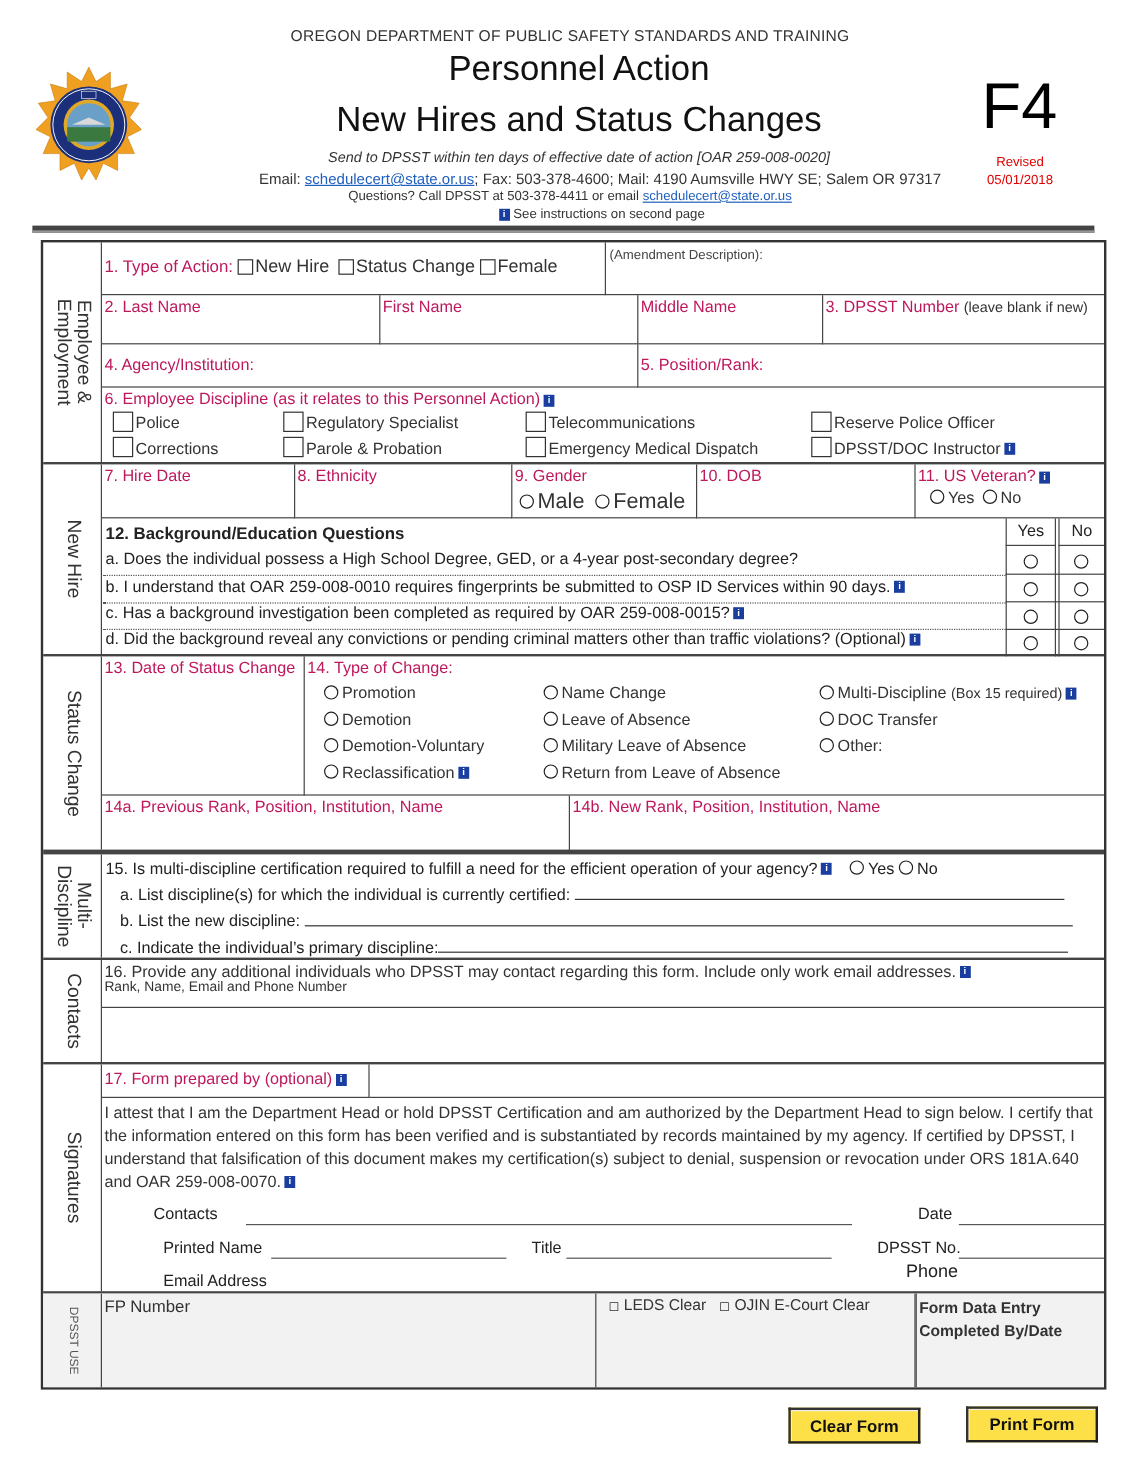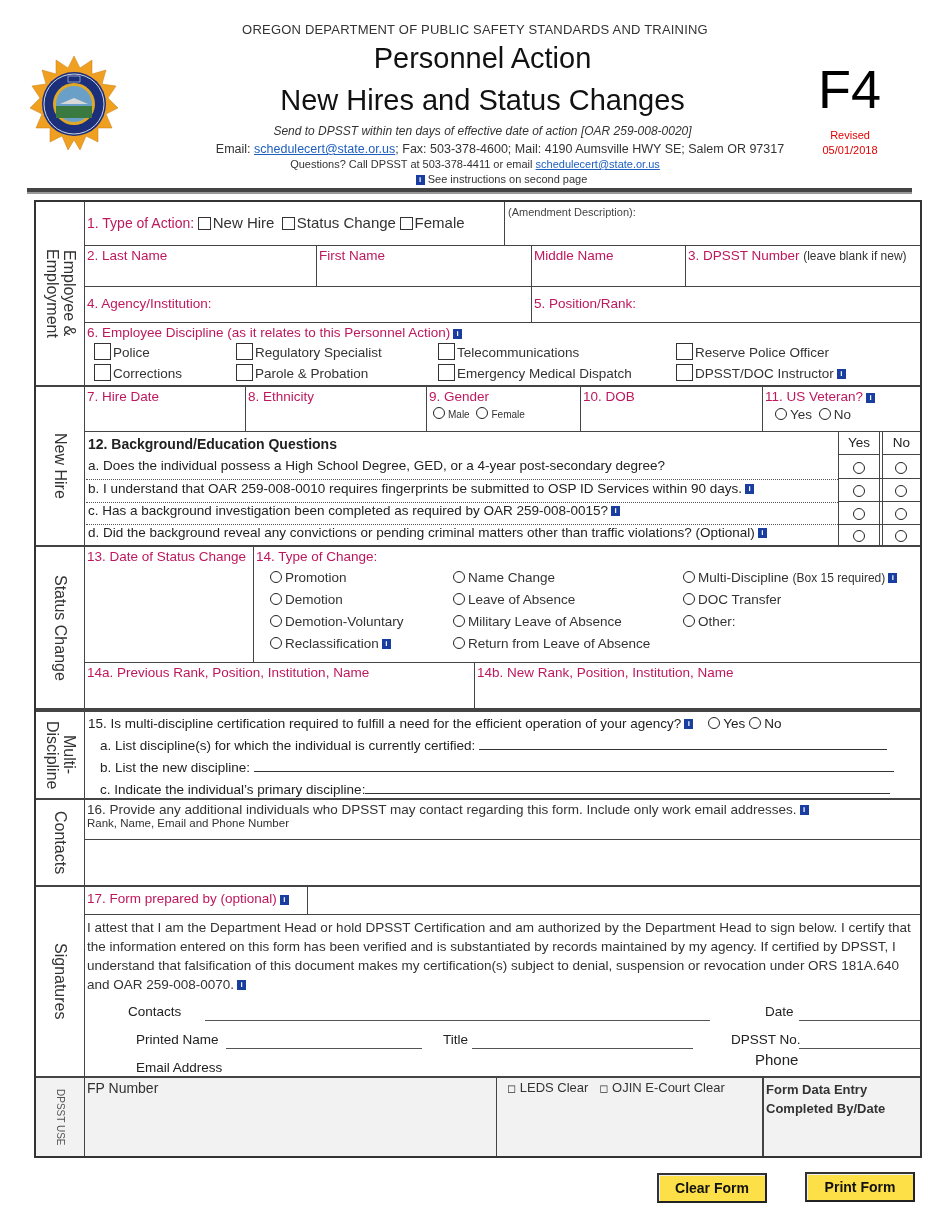--- a/index.html
+++ b/index.html
@@ -127,21 +127,21 @@
   </div>
 
   <div class="section" style="top:185px; height:160px;">
     <div class="side">
         <span>New Hire</span>
       </div>
     <div class="cell" style="left:49px; top:0; width:161px; height:45px;"><span class="lbl">7.  Hire Date</span></div>
     <div class="cell" style="left:210px; top:0; width:181px; height:45px;"><span class="lbl">8. Ethnicity</span></div>
     <div class="cell" style="left:391px; top:0; width:154px; height:45px;">
       <div class="lbl">9. Gender</div>
-      <div style="margin-top:3px; margin-left:4px; font-size:10px;">
+      <div style="margin-top:3px; margin-left:4px; font-size:18px;">
         <span class="radio"></span><span>Male</span>
         <span class="radio" style="margin-left:4px;"></span><span>Female</span>
       </div>
     </div>
     <div class="cell" style="left:545px; top:0; width:182px; height:45px;"><span class="lbl">10. DOB</span></div>
     <div class="cell nr" style="left:727px; top:0; width:157px; height:45px;">
       <div><span class="lbl">11. US Veteran?</span><span class="info">i</span></div>
       <div style="margin-top:3px; margin-left:10px; font-size:13.5px;">
         <span class="radio"></span><span>Yes</span>
         <span class="radio" style="margin-left:3px;"></span><span>No</span>

